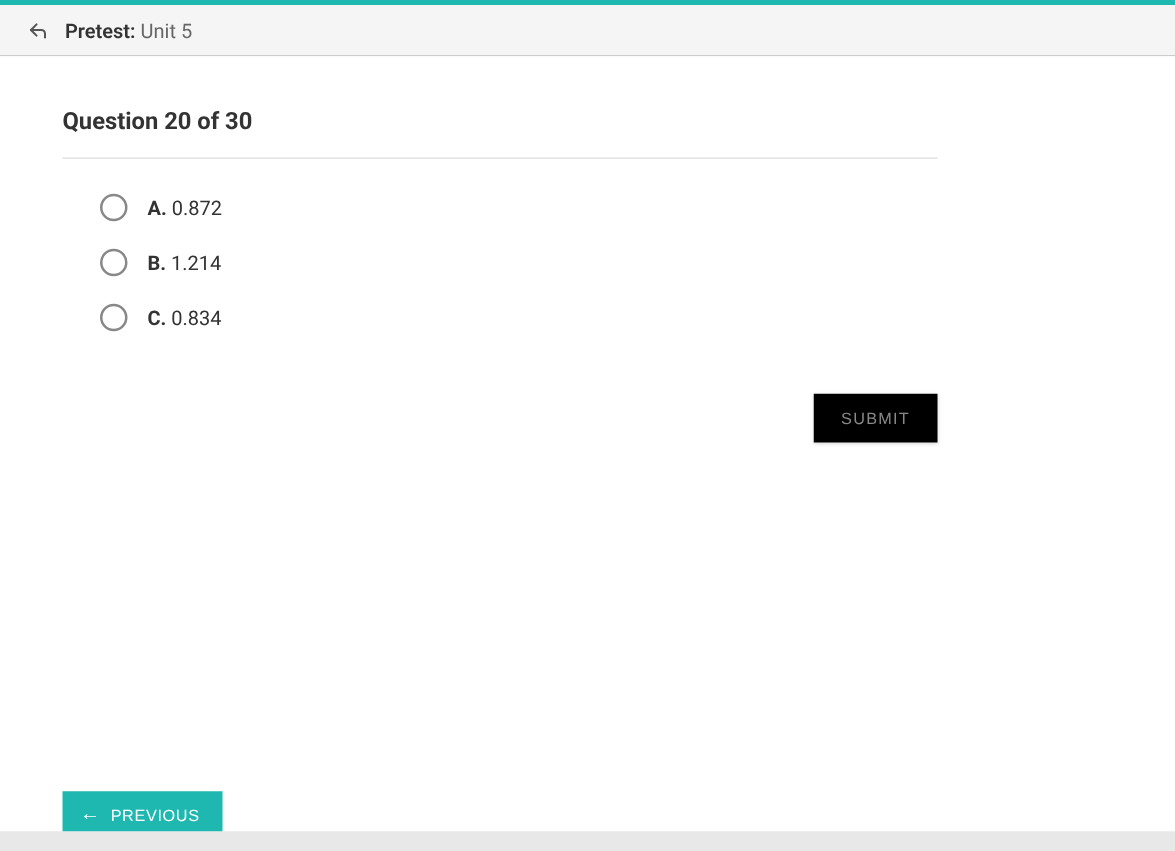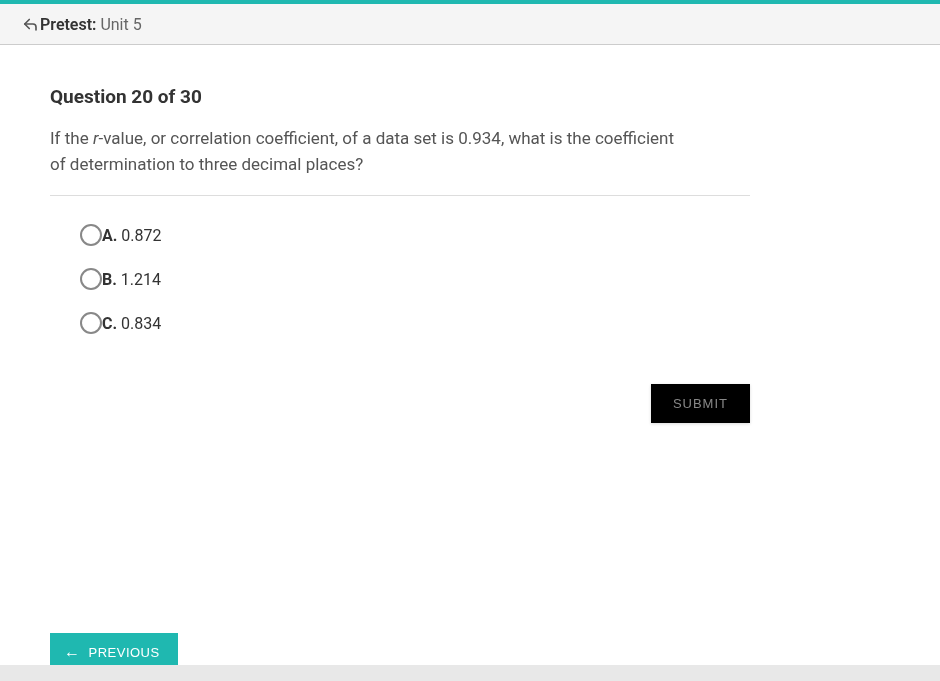--- a/index.html
+++ b/index.html
@@ -16,20 +16,21 @@
     }
     .top-border {
       height: 4px;
       background: #1fb8b0;
     }
     .header {
       background: #f5f5f5;
       padding: 10px 20px;
       display: flex;
       align-items: center;
+      gap: 12px;
       border-bottom: 1px solid #ccc;
     }
     .back-icon {
       width: 20px;
       height: 20px;
       display: flex;
       align-items: center;
       justify-content: center;
       color: #555;
     }
@@ -73,20 +74,21 @@
       border-top: 1px solid #ddd;
       margin: 18px 0 28px 0;
       max-width: 700px;
     }
     .options {
       padding-left: 30px;
     }
     .option {
       display: flex;
       align-items: center;
+      gap: 16px;
       margin-bottom: 22px;
       cursor: pointer;
     }
     .radio {
       width: 22px;
       height: 22px;
       border: 2px solid #888;
       border-radius: 50%;
       flex-shrink: 0;
     }
@@ -150,23 +152,20 @@
   </span>
   <span class="header-title">
     <span class="bold">Pretest:</span>
     <span class="light">Unit 5</span>
   </span>
 </div>
 
 <div class="content">
   <div class="question-number">Question 20 of 30</div>
 
-  <div class="question-text">
-    <span>If the </span><span class="italic">r</span><span>-value, or correlation coefficient, of a data set is 0.934, what is the coefficient of determination to three decimal places?</span>
-  </div>
 
   <hr class="divider">
 
   <div class="options">
     <div class="option">
       <div class="radio"></div>
       <div class="option-text">
         <span class="letter">A.</span>
         <span>0.872</span>
       </div>

